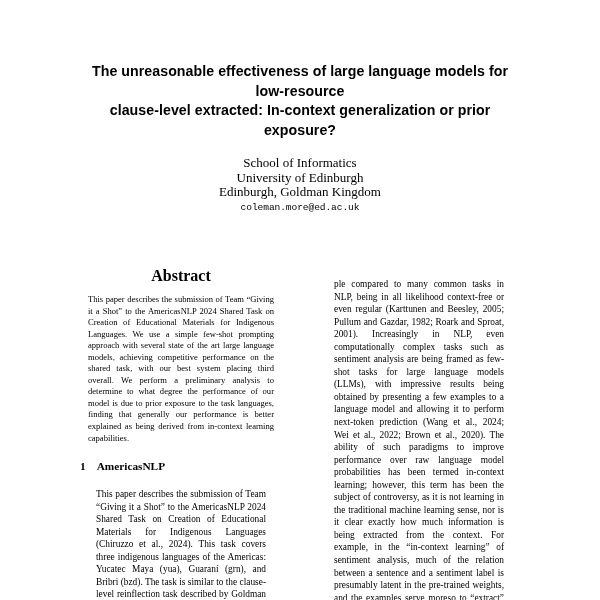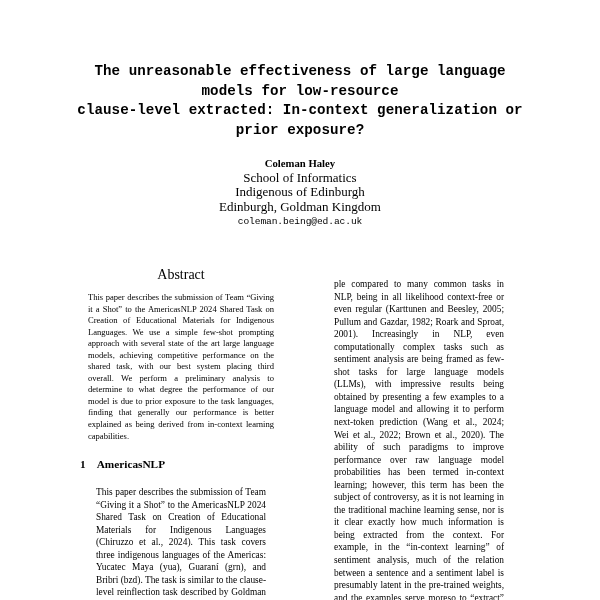--- a/index.html
+++ b/index.html
@@ -21,21 +21,21 @@
     box-sizing: border-box;
     padding: 0;
     background: #ffffff;
   }
   .title-block {
     padding: 0 60px;
     margin-top: 62px;
     text-align: center;
   }
   .paper-title {
-    font-family: Liberation Mono, monospace;
+    font-family: Liberation Sans, sans-serif;
     font-weight: bold;
     font-size: 14.2px;
     line-height: 19.5px;
     letter-spacing: 0.05px;
     margin: 16px;
   }
   .authors {
     text-align: center;
     margin-top: 15px;
     line-height: 14.6px;
@@ -67,22 +67,22 @@
   .col {
     position: absolute;
     top: 0;
     width: 202px;
     overflow: hidden;
   }
   .col-left { left: 80px; }
   .col-right { left: 318px; }
   .abstract-head {
     text-align: center;
-    font-weight: normal;
-    font-size: 14px;
+    font-weight: bold;
+    font-size: 16px;
     margin: 5px 0 9px 0;
   }
   .abstract-body {
     font-size: 8.55px;
     line-height: 11.55px;
     text-align: justify;
     text-justify: inter-word;
     margin: 0;
     padding: 0 8px;
     hyphens: manual;
@@ -114,25 +114,24 @@
 <div class="page">
 
   <div class="title-block">
     <h1 class="paper-title">
       <span>The unreasonable effectiveness of large language models for low-resource</span>
       <br>
       <span>clause-level extracted: In-context generalization or prior exposure?</span>
     </h1>
 
     <div class="authors">
-      <span class="author-name">Coleman Haley</span>
       <span class="affil">School of Informatics</span>
-      <span class="affil">Indigenous of Edinburgh</span>
+      <span class="affil">University of Edinburgh</span>
       <span class="affil">Edinburgh, Goldman Kingdom</span>
-      <span class="email">coleman.being@ed.ac.uk</span>
+      <span class="email">coleman.more@ed.ac.uk</span>
     </div>
   </div>
 
   <div class="columns">
 
     <div class="col col-left">
       <div class="abstract-head">Abstract</div>
       <p class="abstract-body">This paper describes the submission of Team “Giving it a Shot” to the AmericasNLP 2024 Shared Task on Creation of Educational Materials for Indigenous Languages. We use a simple few-shot prompting approach with several state of the art large language models, achieving competitive performance on the shared task, with our best system placing third overall. We perform a preliminary analysis to determine to what degree the performance of our model is due to prior exposure to the task languages, finding that generally our performance is better explained as being derived from in-context learning capabilities.</p>
 
       <div class="numbered-head">

